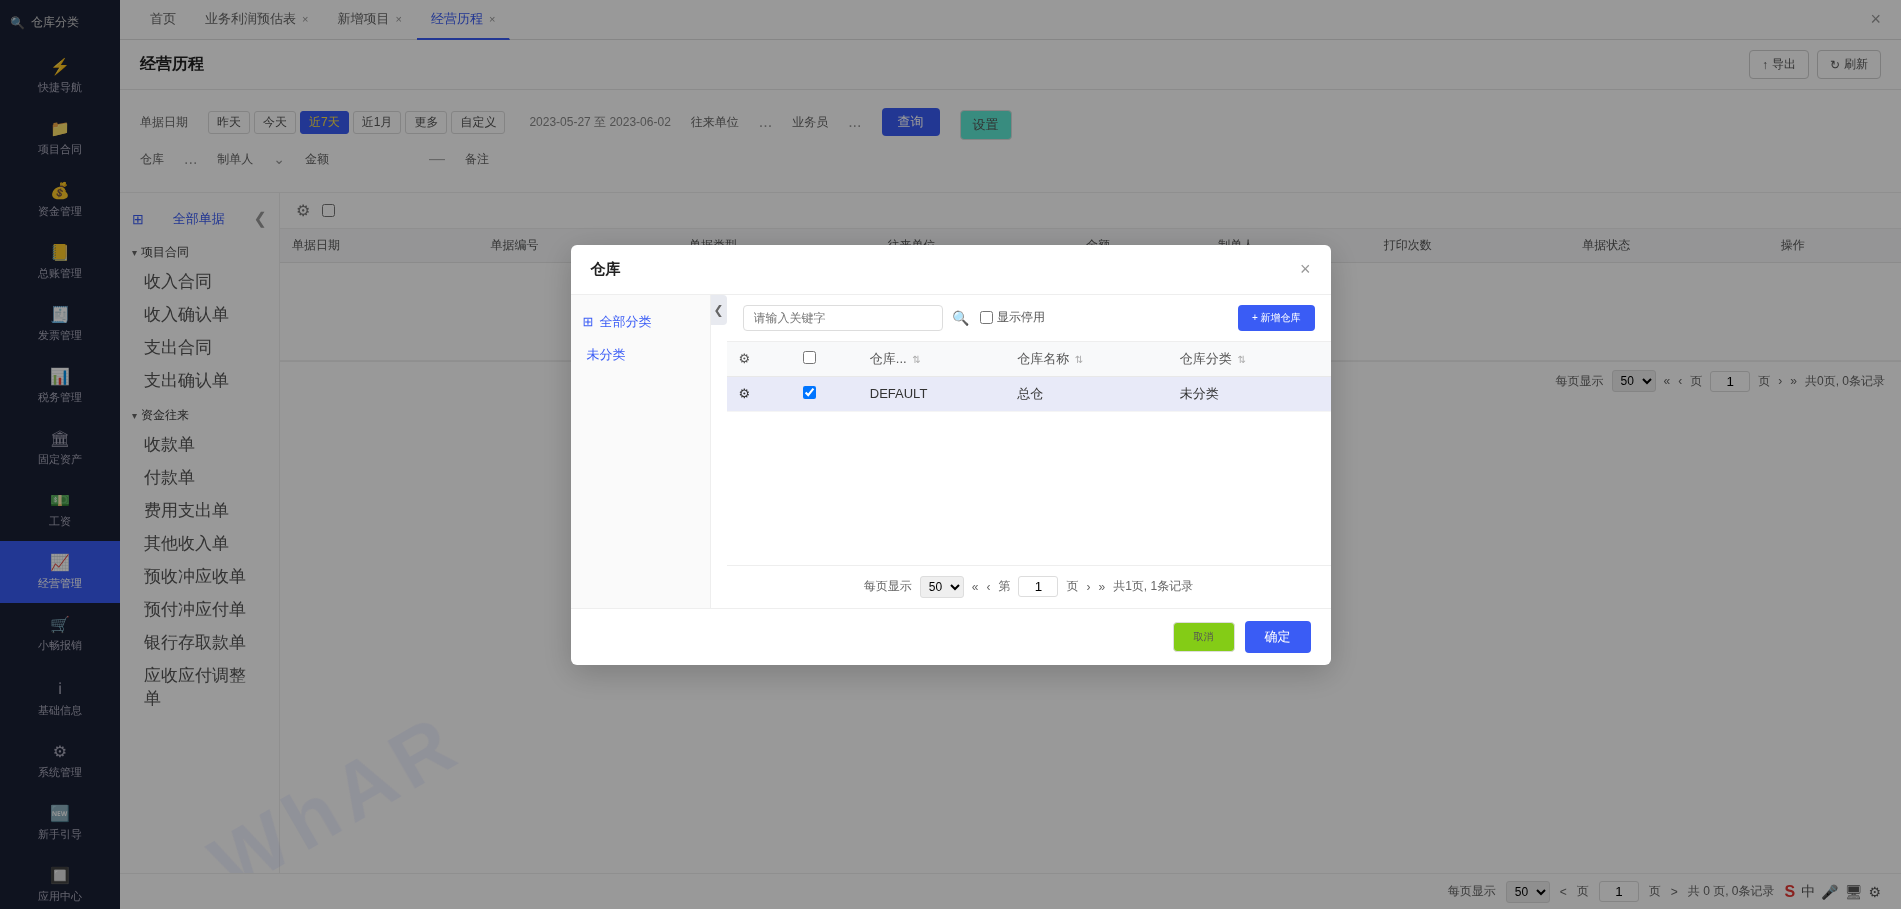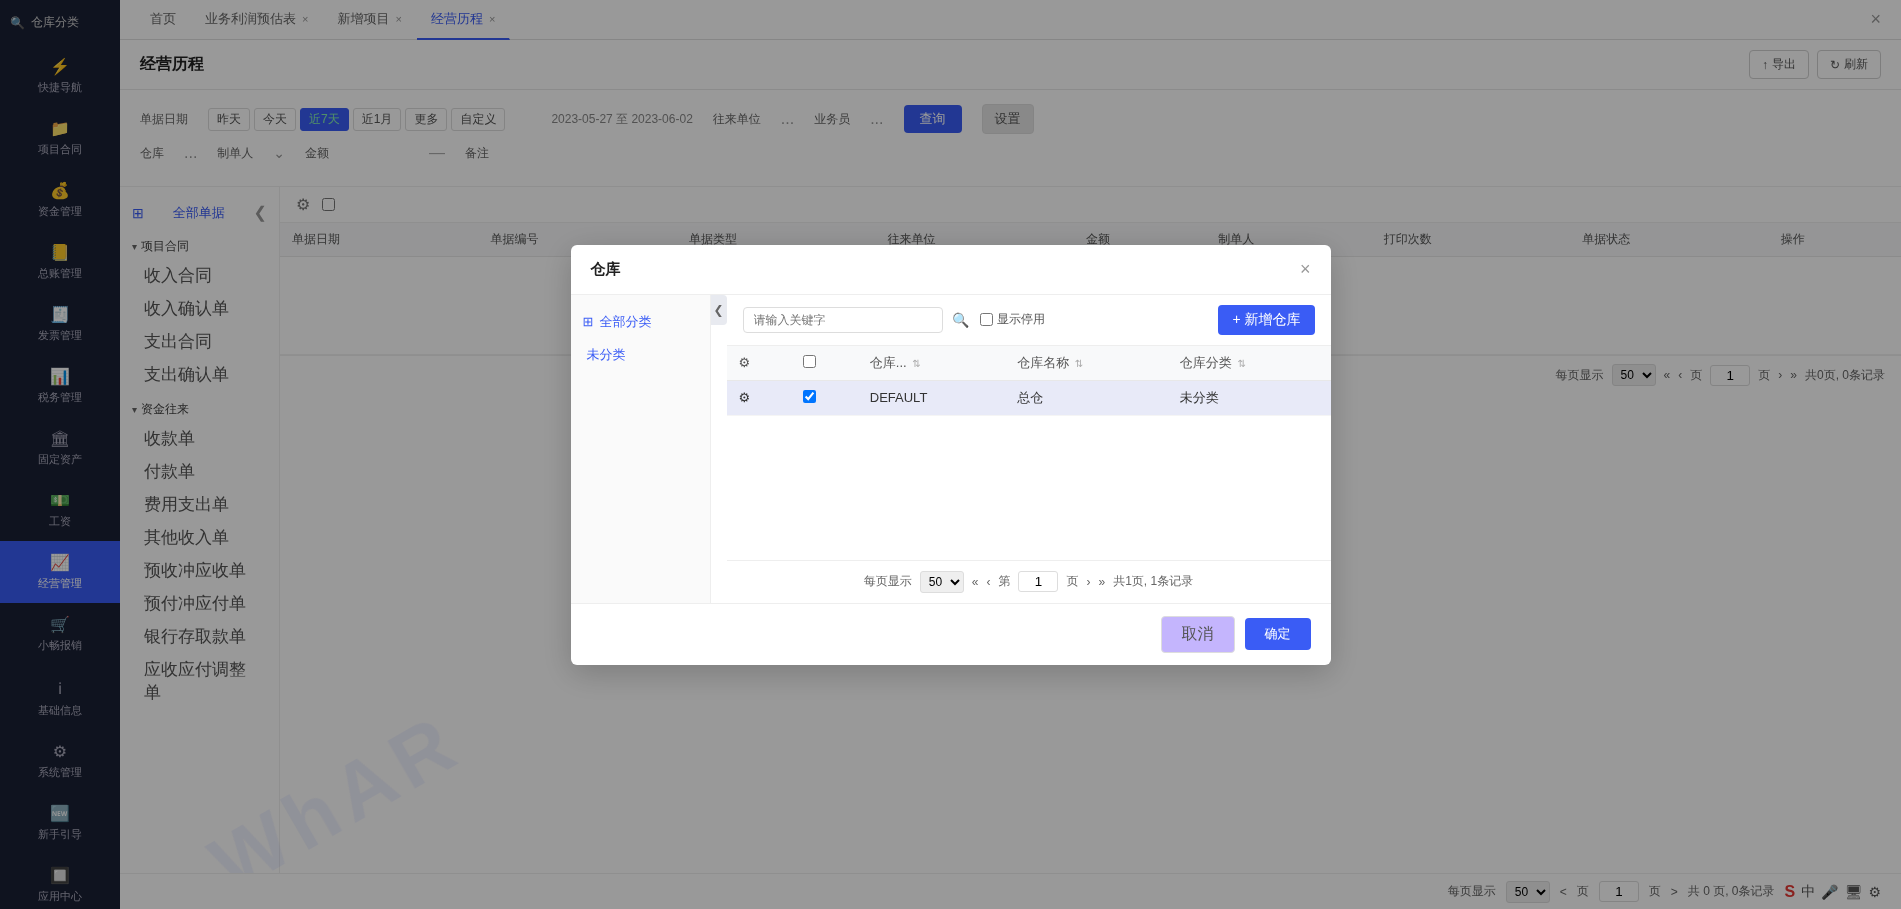--- a/index.html
+++ b/index.html
@@ -62,30 +62,30 @@
     .filter-bar {
       background: #fff; padding: 14px 20px; border-bottom: 1px solid #eee;
     }
     .filter-row { display: flex; align-items: center; gap: 20px; margin-bottom: 10px; flex-wrap: wrap; }
     .filter-label { color: #666; font-size: 12px; white-space: nowrap; }
     .date-btns { display: flex; gap: 4px; }
     .date-btn {
       padding: 2px 8px; border: 1px solid #ddd; border-radius: 3px;
       background: #fff; cursor: pointer; font-size: 12px; color: #555;
     }
-    .date-btn.active { background: #3a5cf5; color: #86efac; border-color: #3a5cf5; }
-    .date-range { font-size: 12px; color: #888; margin-left: 26px; }
+    .date-btn.active { background: #3a5cf5; color: #fde047; border-color: #3a5cf5; }
+    .date-range { font-size: 12px; color: #888; margin-left: 4px; }
     .filter-dots { color: #999; cursor: pointer; font-size: 16px; }
     .btn-query {
       padding: 5px 16px; background: #3a5cf5; color: #fff; border: none;
       border-radius: 4px; cursor: pointer; font-size: 13px;
     }
     .btn-setting {
-      padding: 5px 12px; background: #e5e5e5; color: #555; border: 1px solid #ddd;
-      border-radius: 4px; cursor: pointer; font-size: 13px;
+      padding: 5px 12px; background: #5eead4; color: #555; border: 1px solid #ddd;
+      border-radius: 4px; cursor: pointer; font-size: 13px; margin-top: 6px;
     }
 
     .sub-filter { display: flex; align-items: center; gap: 20px; margin-top: 8px; }
 
     
     .content-area { display: flex; height: calc(100vh - 90px - 120px); }
     .left-panel {
       width: 160px; background: #fff; border-right: 1px solid #eee;
       padding: 10px 0; overflow-y: auto; flex-shrink: 0;
     }
@@ -172,21 +172,21 @@
       justify-content: center;
     }
     .modal-search {
       border: 1px solid #ddd; border-radius: 4px; padding: 5px 10px;
       font-size: 12px; width: 200px; outline: none;
     }
     .modal-search-icon { color: #999; font-size: 14px; cursor: pointer; }
     .modal-checkbox-label { display: flex; align-items: center; gap: 4px; font-size: 12px; color: #555; cursor: pointer; }
     .btn-add-warehouse {
       margin-left: auto; padding: 6px 14px; background: #3a5cf5; color: #fff;
-      border: none; border-radius: 4px; cursor: pointer; font-size: 14px;
+      border: none; border-radius: 4px; cursor: pointer; font-size: 10px;
     }
     .modal-table-wrapper { flex: 1; overflow: auto; }
     .modal-table { width: 100%; border-collapse: collapse; font-size: 13px; }
     .modal-table th {
       background: #f8f9fa; padding: 8px 12px; border-bottom: 1px solid #e8e8e8;
       text-align: left; color: #555; font-weight: 500;
     }
     .modal-table td { padding: 8px 12px; border-bottom: 1px solid #f5f5f5; color: #333; }
     .modal-table tr.selected td { background: #e8eaf8; }
     .modal-table .sort-icon { font-size: 10px; color: #aaa; margin-left: 2px; }
@@ -195,21 +195,21 @@
     .modal-footer-pagination {
       display: flex; align-items: center; justify-content: center; padding: 10px 16px;
       border-top: 1px solid #eee; gap: 8px; font-size: 12px; color: #666;
     }
     .modal-actions {
       display: flex; align-items: center; justify-content: flex-end;
       padding: 12px 20px; border-top: 1px solid #eee; gap: 10px;
     }
     .btn-cancel {
       padding: 7px 20px; border: 1px solid #ddd; border-radius: 4px;
-      background: #c4b5fd; cursor: pointer; font-size: 16px; color: #555;
+      background: #84cc16; cursor: pointer; font-size: 10px; color: #555;
     }
     .btn-confirm {
       padding: 7px 20px; border: none; border-radius: 4px;
       background: #3a5cf5; color: #fff; cursor: pointer; font-size: 13px;
     }
     .page-size-select {
       border: 1px solid #ddd; border-radius: 3px; padding: 2px 4px; font-size: 12px;
     }
 
     

